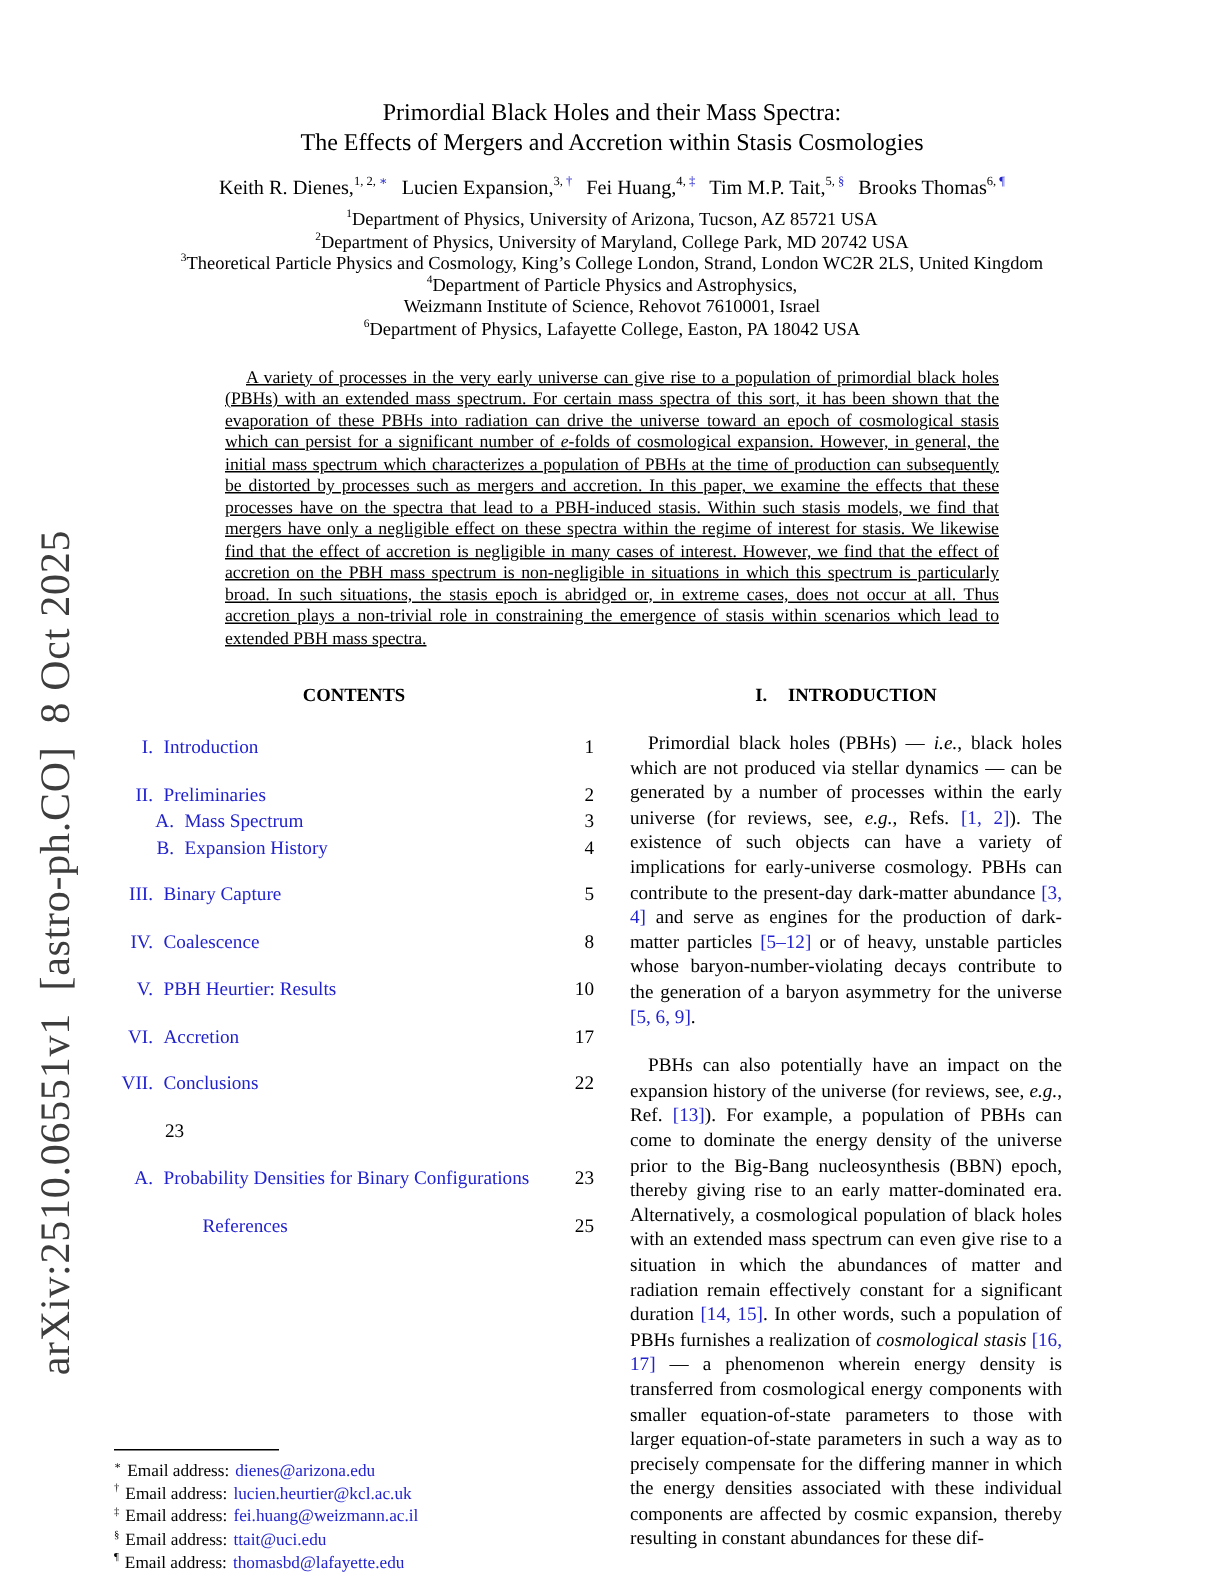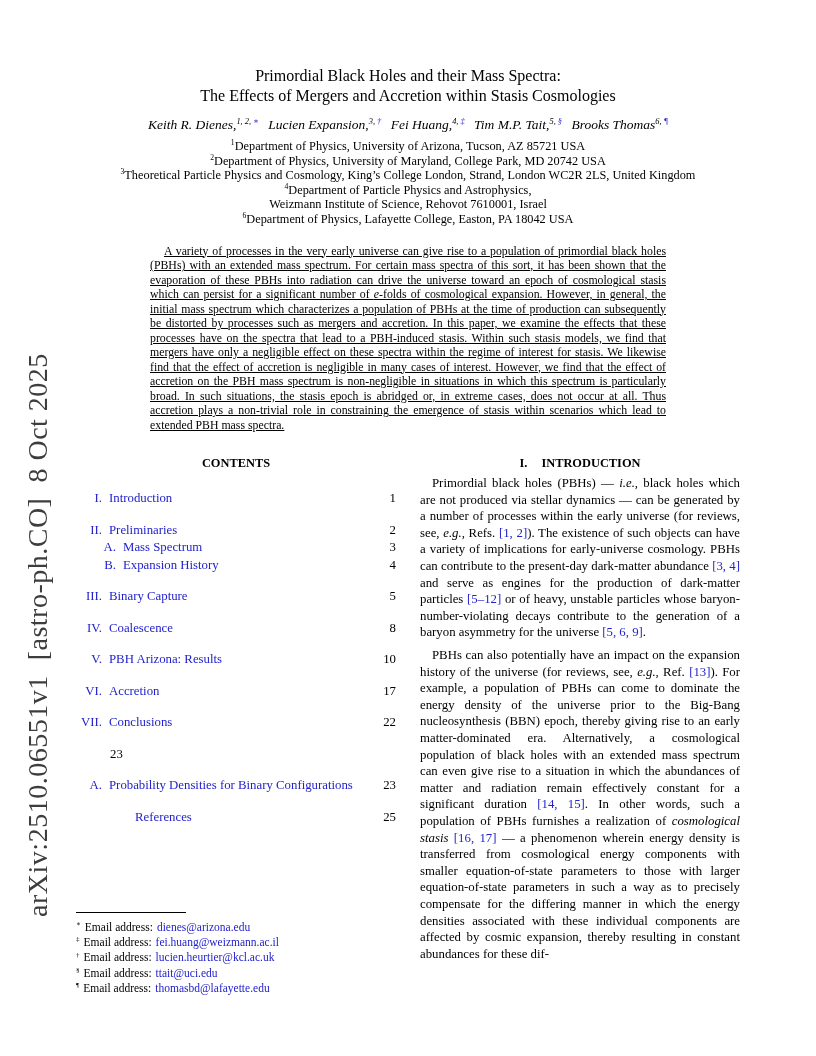--- a/index.html
+++ b/index.html
@@ -33,21 +33,21 @@
     text-align: center;
     font-size: 16px;
     line-height: 20px;
     font-weight: normal;
   }
   .authors {
     margin-top: 11px;
     text-align: center;
     font-size: 13.5px;
   }
-  .author { margin: 0 3px; font-style: italic; }
+  .author { margin: 0 3px; }
   sup.auth-sup, .affil sup, .fn-sym {
     font-size: 0.62em;
     vertical-align: super;
     line-height: 0;
   }
   .link { color: #2222cc; text-decoration: none; cursor: pointer; }
   .affiliations {
     margin-top: 6px;
     text-align: center;
     font-size: 12.3px;
@@ -57,21 +57,21 @@
     width: 516px;
     margin: 17px auto 0 auto;
     text-align: justify;
     font-size: 11.8px;
     line-height: 14.5px;
     hyphens: auto;
   }
   .abstract p { margin: 0; text-indent: 14px; text-decoration: underline; }
   .columns {
     display: flex;
-    gap: 24px;
+    gap: 8px;
     margin-top: 24px;
   }
   .col { width: 320px; }
   .col-left {
     display: flex;
     flex-direction: column;
     min-height: 540px;
   }
   .sec-heading {
     text-align: center;
@@ -98,21 +98,21 @@
     line-height: 15.2px;
   }
   .footnote-rule {
     width: 110px;
     border-top: 1px solid #000;
     margin-bottom: 7px;
   }
   .footnote .fn-sym { margin-right: 4px; }
   .footnote .email { margin-left: 4px; }
   .body-par {
-    margin: 0;
+    margin: 16px;
     text-align: justify;
     text-indent: 12px;
     font-size: 12.8px;
     line-height: 16.6px;
     hyphens: auto;
   }
   .body-par + .body-par { margin-top: 6px; }
   .it { font-style: italic; }
 </style>
 </head>
@@ -183,21 +183,21 @@
               <span class="toc-label link">Binary Capture</span>
               <span class="toc-page">5</span>
             </div>
           <div class="toc-row lvl-main">
               <span class="toc-num link">IV.</span>
               <span class="toc-label link">Coalescence</span>
               <span class="toc-page">8</span>
             </div>
           <div class="toc-row lvl-main">
               <span class="toc-num link">V.</span>
-              <span class="toc-label link">PBH Arizona: Results</span>
+              <span class="toc-label link">PBH Heurtier: Results</span>
               <span class="toc-page">10</span>
             </div>
           <div class="toc-row lvl-main">
               <span class="toc-num link">VI.</span>
               <span class="toc-label link">Accretion</span>
               <span class="toc-page">17</span>
             </div>
           <div class="toc-row lvl-main">
               <span class="toc-num link">VII.</span>
               <span class="toc-label link">Conclusions</span>
@@ -215,22 +215,22 @@
           <div class="toc-row lvl-main lvl-plain">
               <span class="toc-num"></span>
               <span class="toc-label link">References</span>
               <span class="toc-page">25</span>
             </div>
         </nav>
 
         <div class="footnotes">
           <div class="footnote-rule"></div>
           <div class="footnote"><span class="fn-sym">∗</span><span>Email address:</span><a class="link email">dienes@arizona.edu</a></div>
+          <div class="footnote"><span class="fn-sym">†</span><span>Email address:</span><a class="link email">lucien.heurtier@kcl.ac.uk</a></div>
           <div class="footnote"><span class="fn-sym">‡</span><span>Email address:</span><a class="link email">fei.huang@weizmann.ac.il</a></div>
-          <div class="footnote"><span class="fn-sym">†</span><span>Email address:</span><a class="link email">lucien.heurtier@kcl.ac.uk</a></div>
           <div class="footnote"><span class="fn-sym">§</span><span>Email address:</span><a class="link email">ttait@uci.edu</a></div>
           <div class="footnote"><span class="fn-sym">¶</span><span>Email address:</span><a class="link email">thomasbd@lafayette.edu</a></div>
         </div>
       </div>
 
       <div class="col col-right">
         <div class="sec-heading"><span class="sec-num">I.</span><span>INTRODUCTION</span></div>
 
         <p class="body-par"><span>Primordial black holes (PBHs) — </span><span class="it">i.e.</span><span>, black holes which are not produced via stellar dynamics — can be generated by a number of processes within the early universe (for reviews, see, </span><span class="it">e.g.</span><span>, Refs. </span><a class="link">[1, 2]</a><span>). The existence of such objects can have a variety of implications for early-universe cosmology. PBHs can contribute to the present-day dark-matter abundance </span><a class="link">[3, 4]</a><span> and serve as engines for the production of dark-matter particles </span><a class="link">[5–12]</a><span> or of heavy, unstable particles whose baryon-number-violating decays contribute to the generation of a baryon asymmetry for the universe </span><a class="link">[5, 6, 9]</a><span>.</span></p>
 

